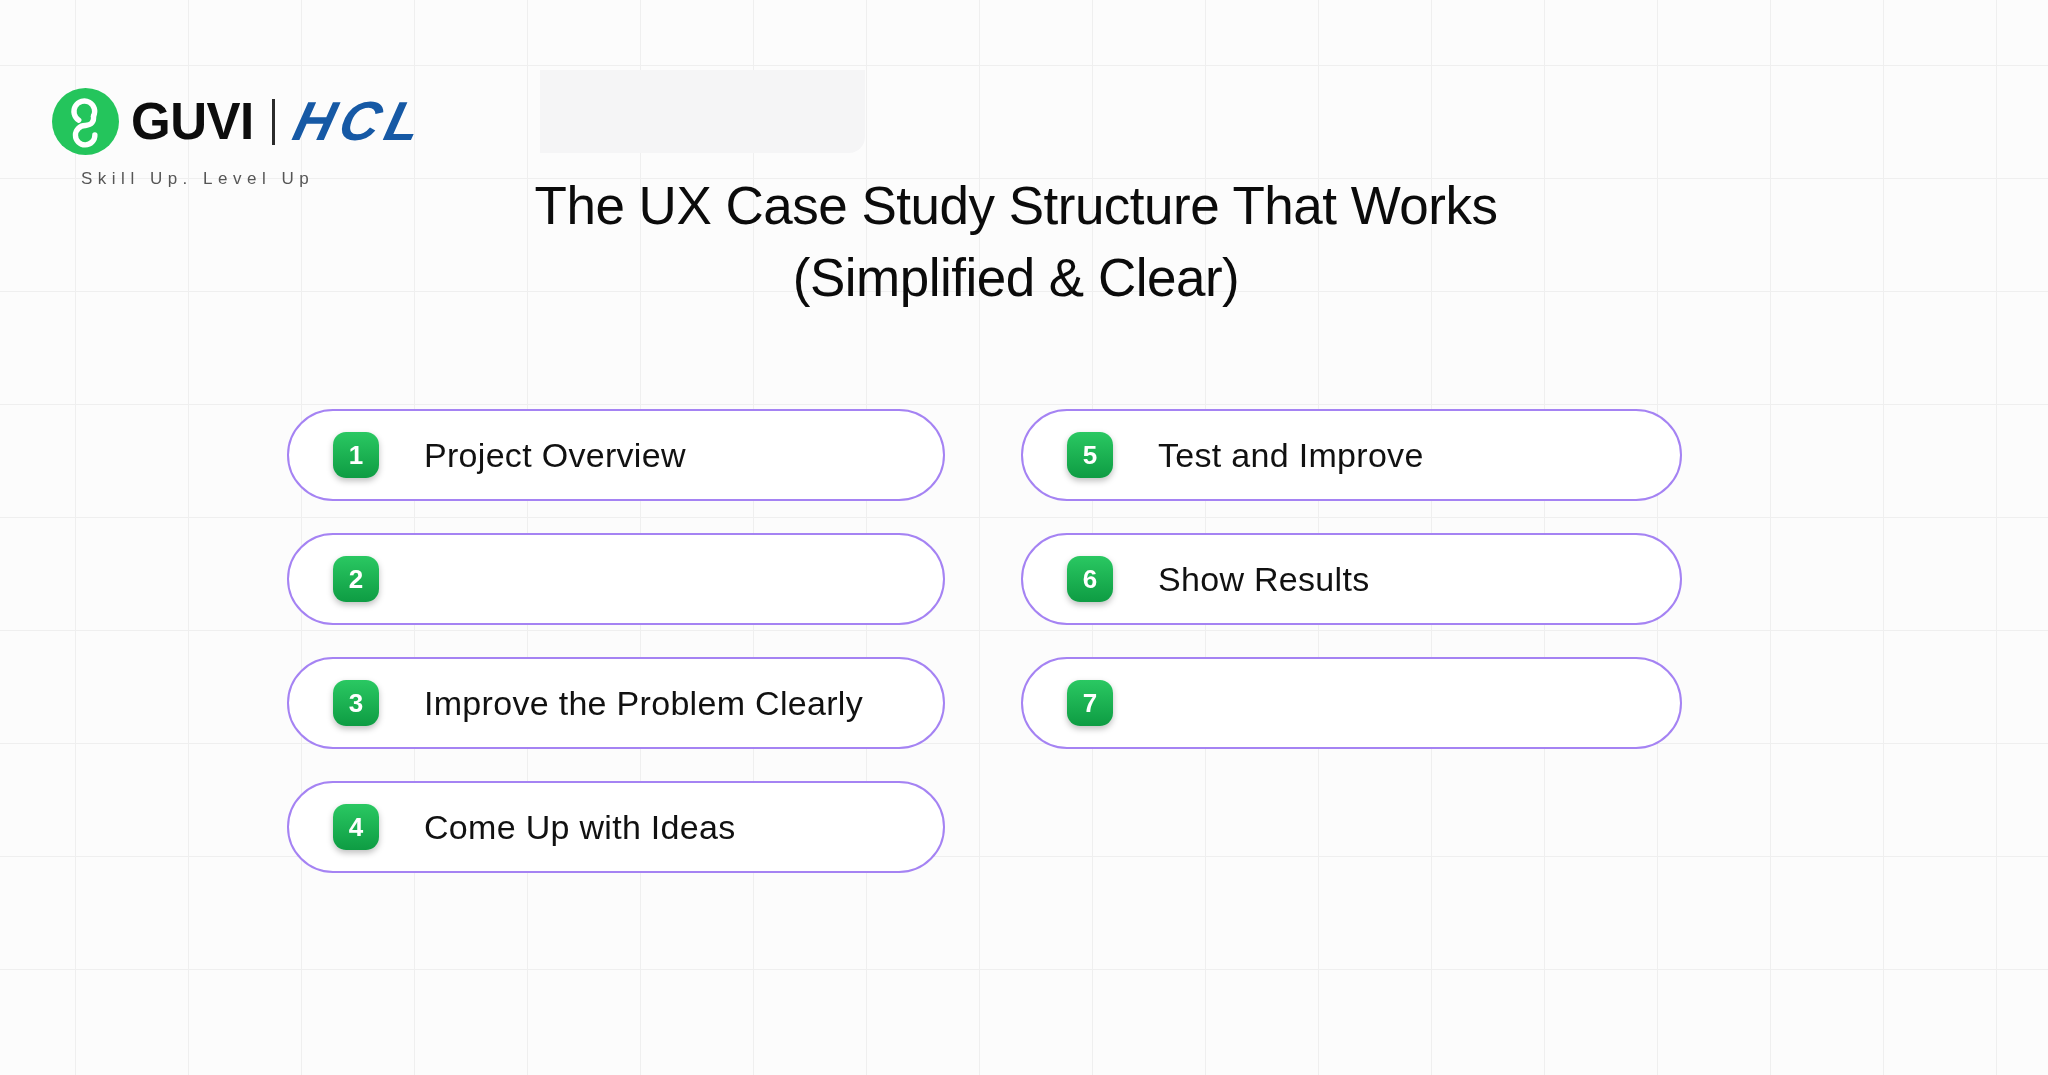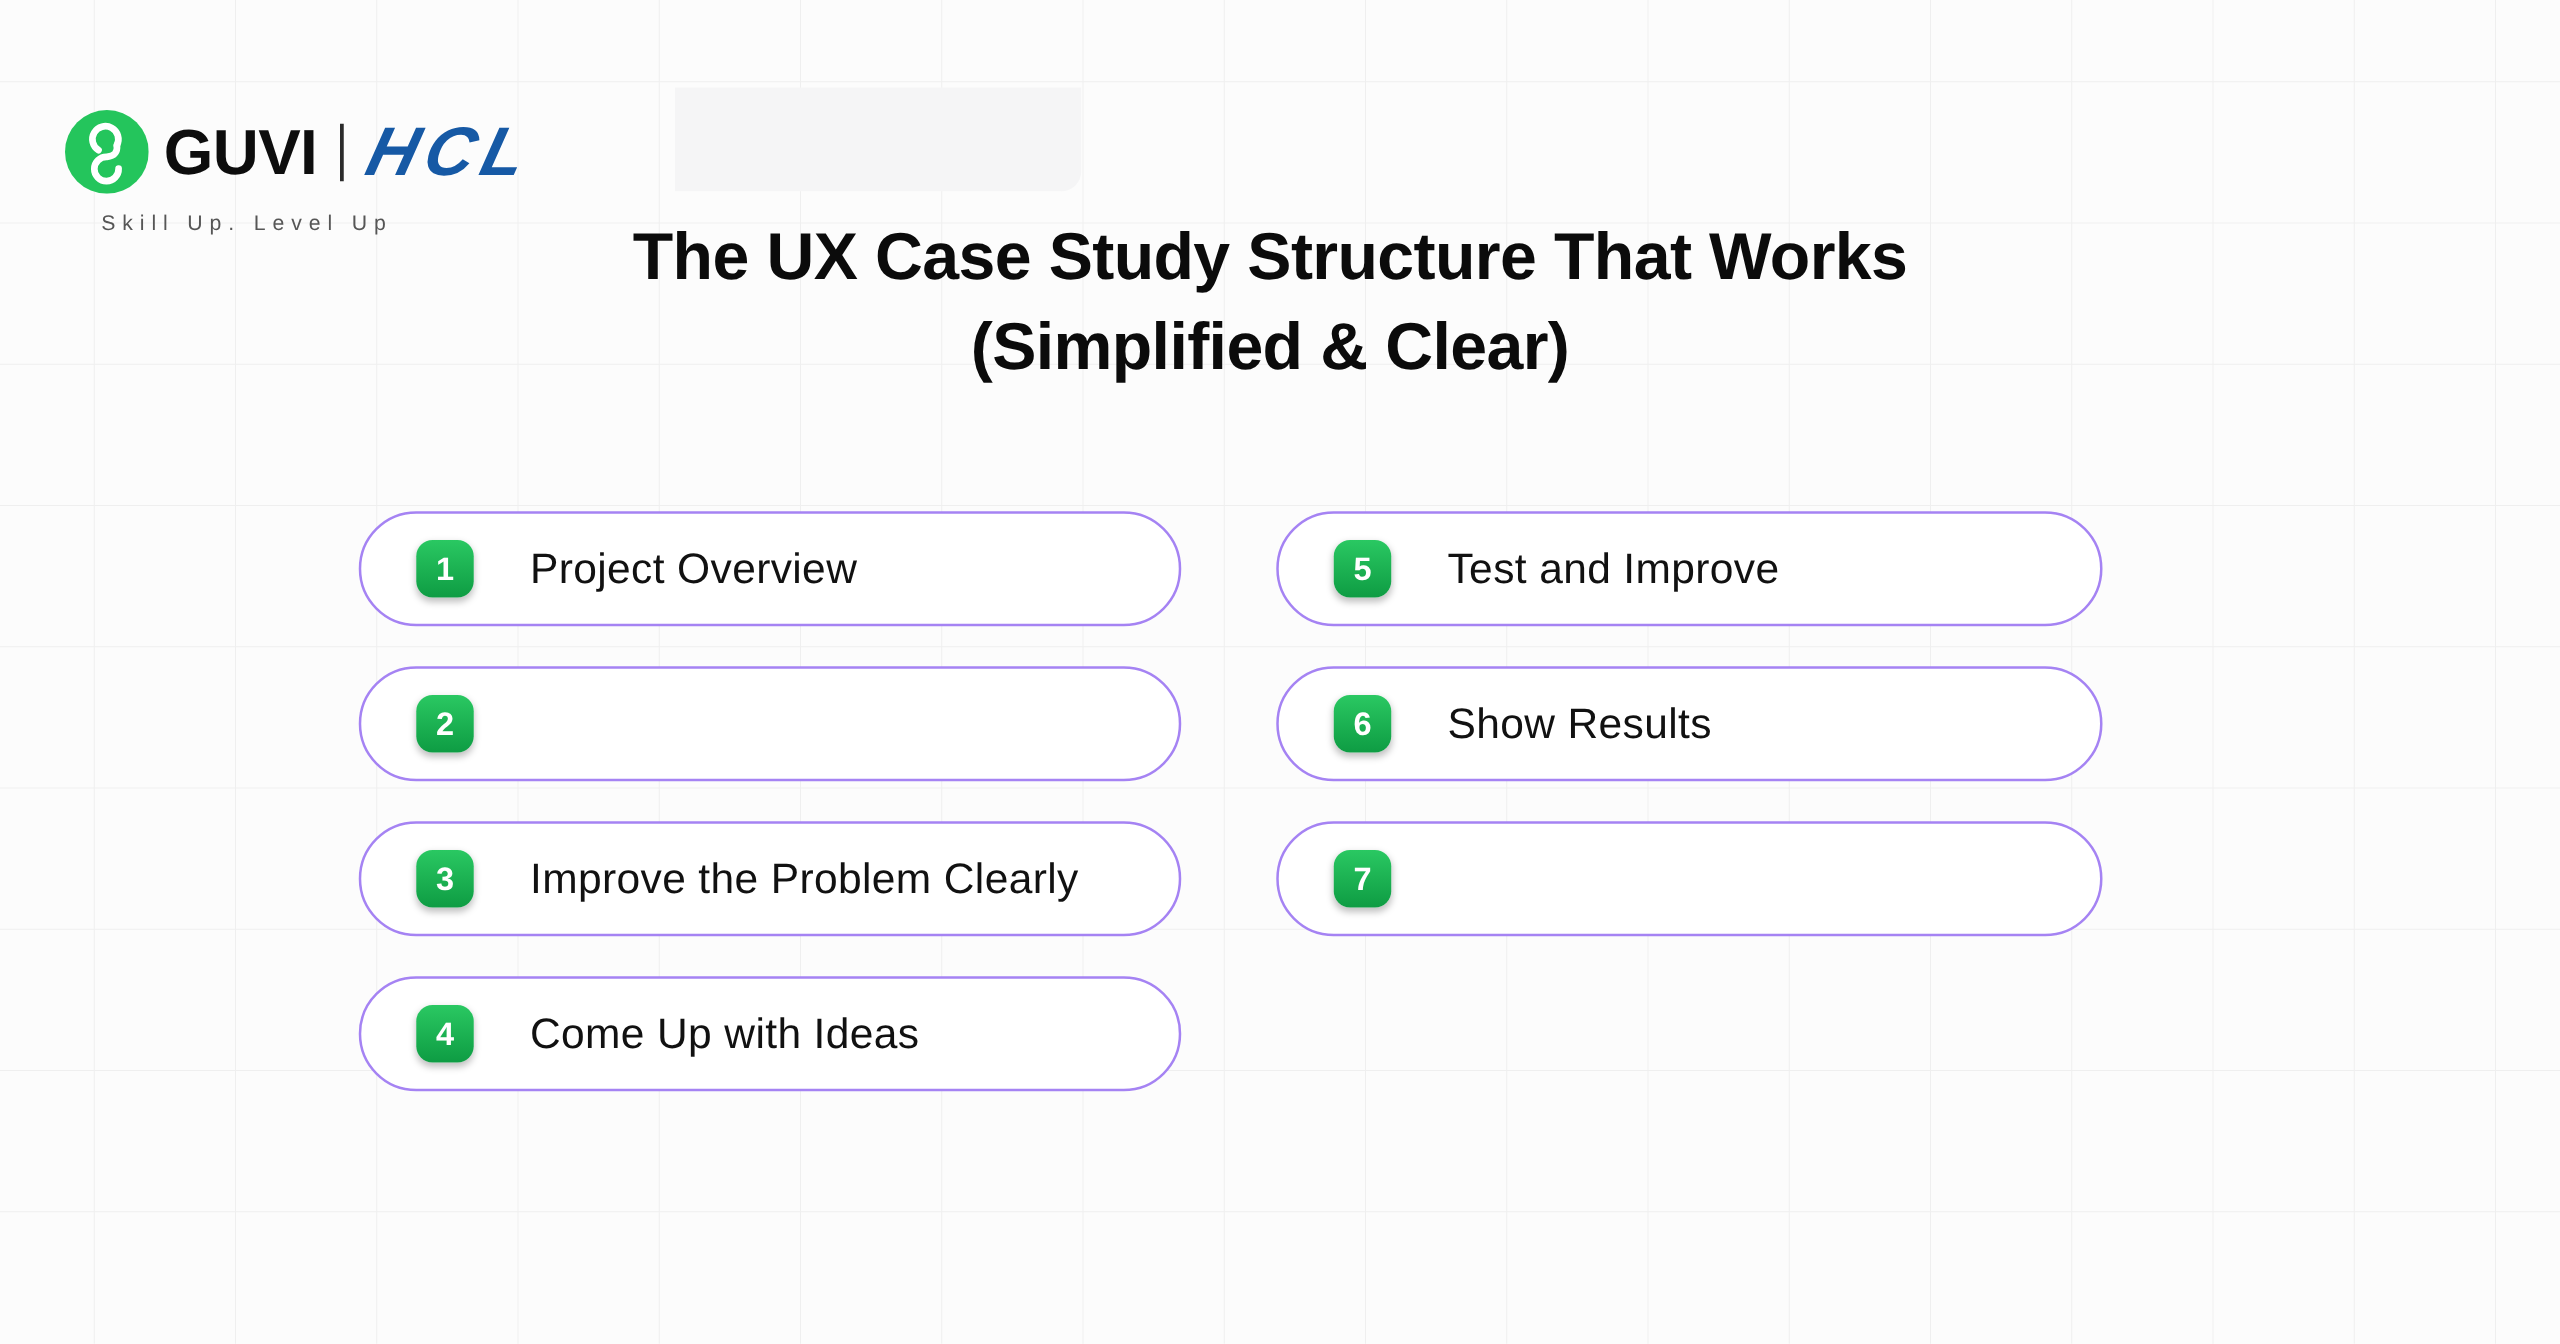--- a/index.html
+++ b/index.html
@@ -37,21 +37,21 @@
   }
   .tagline{
     margin-top:14px;font-size:17px;font-weight:500;color:#565656;
     letter-spacing:5.5px;white-space:nowrap;margin-left:29px;
   }
   
   .title-block{
     position:absolute;left:0;top:170px;width:2032px;text-align:center;z-index:1;
   }
   .title-line{
-    font-size:53px;line-height:72px;font-weight:700;color:#0B0B0B;
+    font-size:53px;line-height:72px;font-weight:400;color:#0B0B0B;
     letter-spacing:-0.5px;
   }
   
   .col{position:absolute;z-index:1;}
   .col-left{left:287px;top:409px;width:658px;}
   .col-right{left:1021px;top:409px;width:661px;}
   .pill{
     box-sizing:border-box;height:92px;width:100%;
     border:2px solid #A583F3;border-radius:46px;background:#FFFFFF;
     display:flex;align-items:center;margin-bottom:32px;

